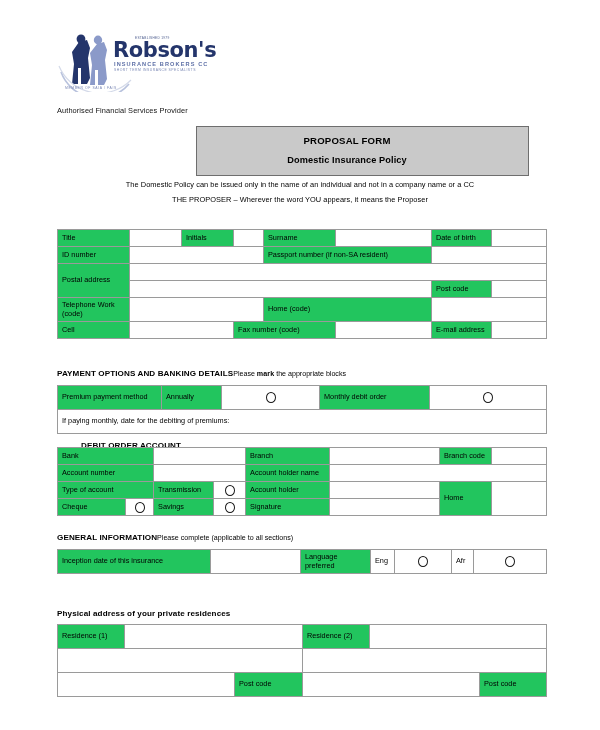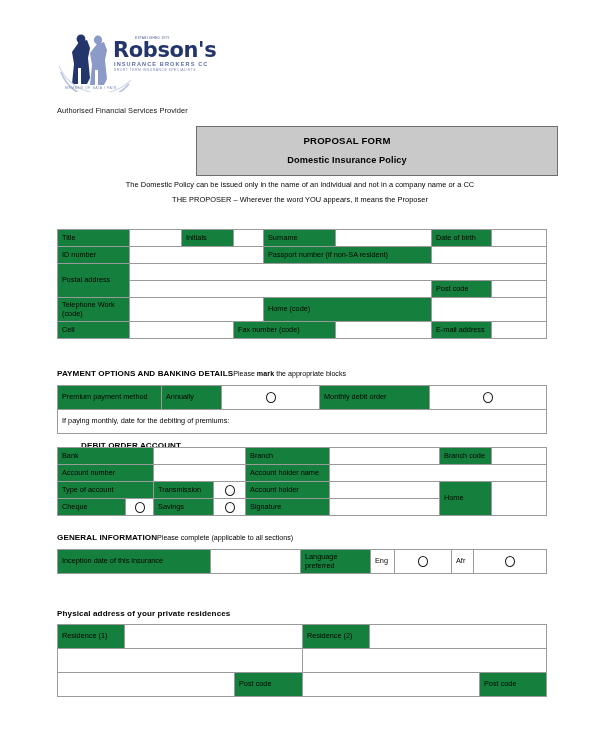--- a/index.html
+++ b/index.html
@@ -94,21 +94,21 @@
     color: #111;
     letter-spacing: 0.1px;
     white-space: nowrap;
   }
 
   
   .title-banner {
     position: absolute;
     left: 196px;
     top: 126px;
-    width: 362px;
+    width: 333px;
     height: 50px;
     background: #c9c9c9;
     border: 1px solid #6e6e6e;
     box-sizing: border-box;
     padding-left: 12px;
   }
   .title-line1, .title-line2 {
     position: absolute;
     left: 0;
     width: 300px;
@@ -142,21 +142,21 @@
   }
   .ftable td {
     border: 1px solid #9a9a9a;
     height: 17px;
     padding: 2px 4px;
     vertical-align: middle;
     line-height: 1.18;
     box-sizing: border-box;
   }
   .ftable td.lbl {
-    background: #15803d;
+    background: #22c55e;
   }
   .ftable td.blank {
     background: #ffffff;
     margin-left: 12px;
   }
   .ftable td.tall {
     height: 24px;
   }
   .ftable td.center {
     text-align: center;

